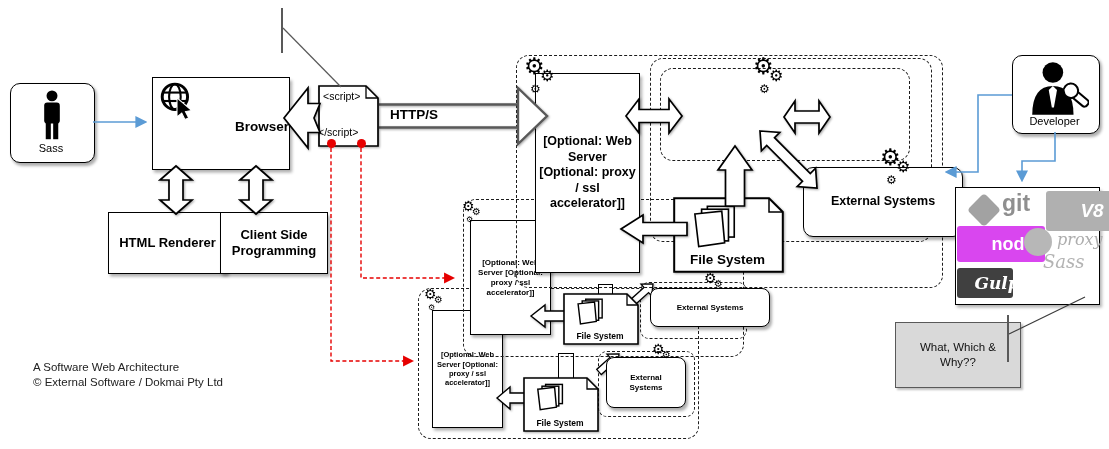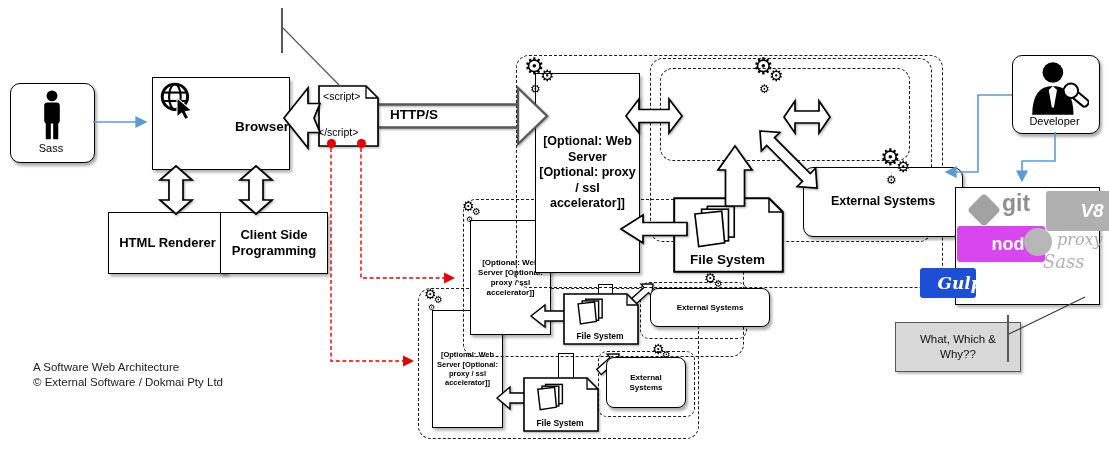--- a/index.html
+++ b/index.html
@@ -252,25 +252,25 @@
     <div class="abs" style="left:1002px;top:190px;font-size:23px;font-weight:bold;color:#8f8f8f;">git</div>
     <div class="badge" style="left:1046px;top:191px;width:44px;height:40px;background:#b0b0b0;font-size:19px;font-style:italic;">
       <span>V8</span>
     </div>
     <div class="badge" style="left:957px;top:226px;width:64px;height:36px;background:#d946ef;font-size:18px;">
       <span>node</span>
     </div>
     <div class="abs" style="left:1024px;top:228px;width:28px;height:28px;border-radius:50%;background:#b7b7b7;"></div>
     <div class="abs scriptfont" style="left:1057px;top:230px;font-size:16px;color:#adadad;">proxy</div>
     <div class="abs scriptfont" style="left:1043px;top:251px;font-size:18px;color:#b3b3b3;">Sass</div>
-    <div class="badge scriptfont" style="left:920px;top:268px;width:32px;height:30px;background:#1d4ed8;font-size:17px;">
+    <div class="badge scriptfont" style="left:957px;top:268px;width:32px;height:30px;background:#404040;font-size:17px;">
       <span>Gulp</span>
     </div>
 
-    <div class="note" style="left:895px;top:322px;width:108px;height:40px;background:#d9d9d9;padding:4px 8px;justify-content:center;">
+    <div class="note" style="left:895px;top:322px;width:108px;height:40px;background:#d9d9d9;padding:12px 8px;justify-content:center;">
       <span>What, Which &amp; Why??</span>
     </div>
     <div class="bar" style="left:1007px;top:315px;height:47px;"></div>
   </div>
 
   <svg class="arrows" width="1109" height="449" style="z-index:5;">
     <defs>
       <marker id="mblue" viewBox="0 0 10 10" refX="8" refY="5" markerWidth="7.5" markerHeight="7.5" orient="auto">
           <path d="M0,0 L10,5 L0,10 z" fill="#5b9bd5"></path>
         </marker>

